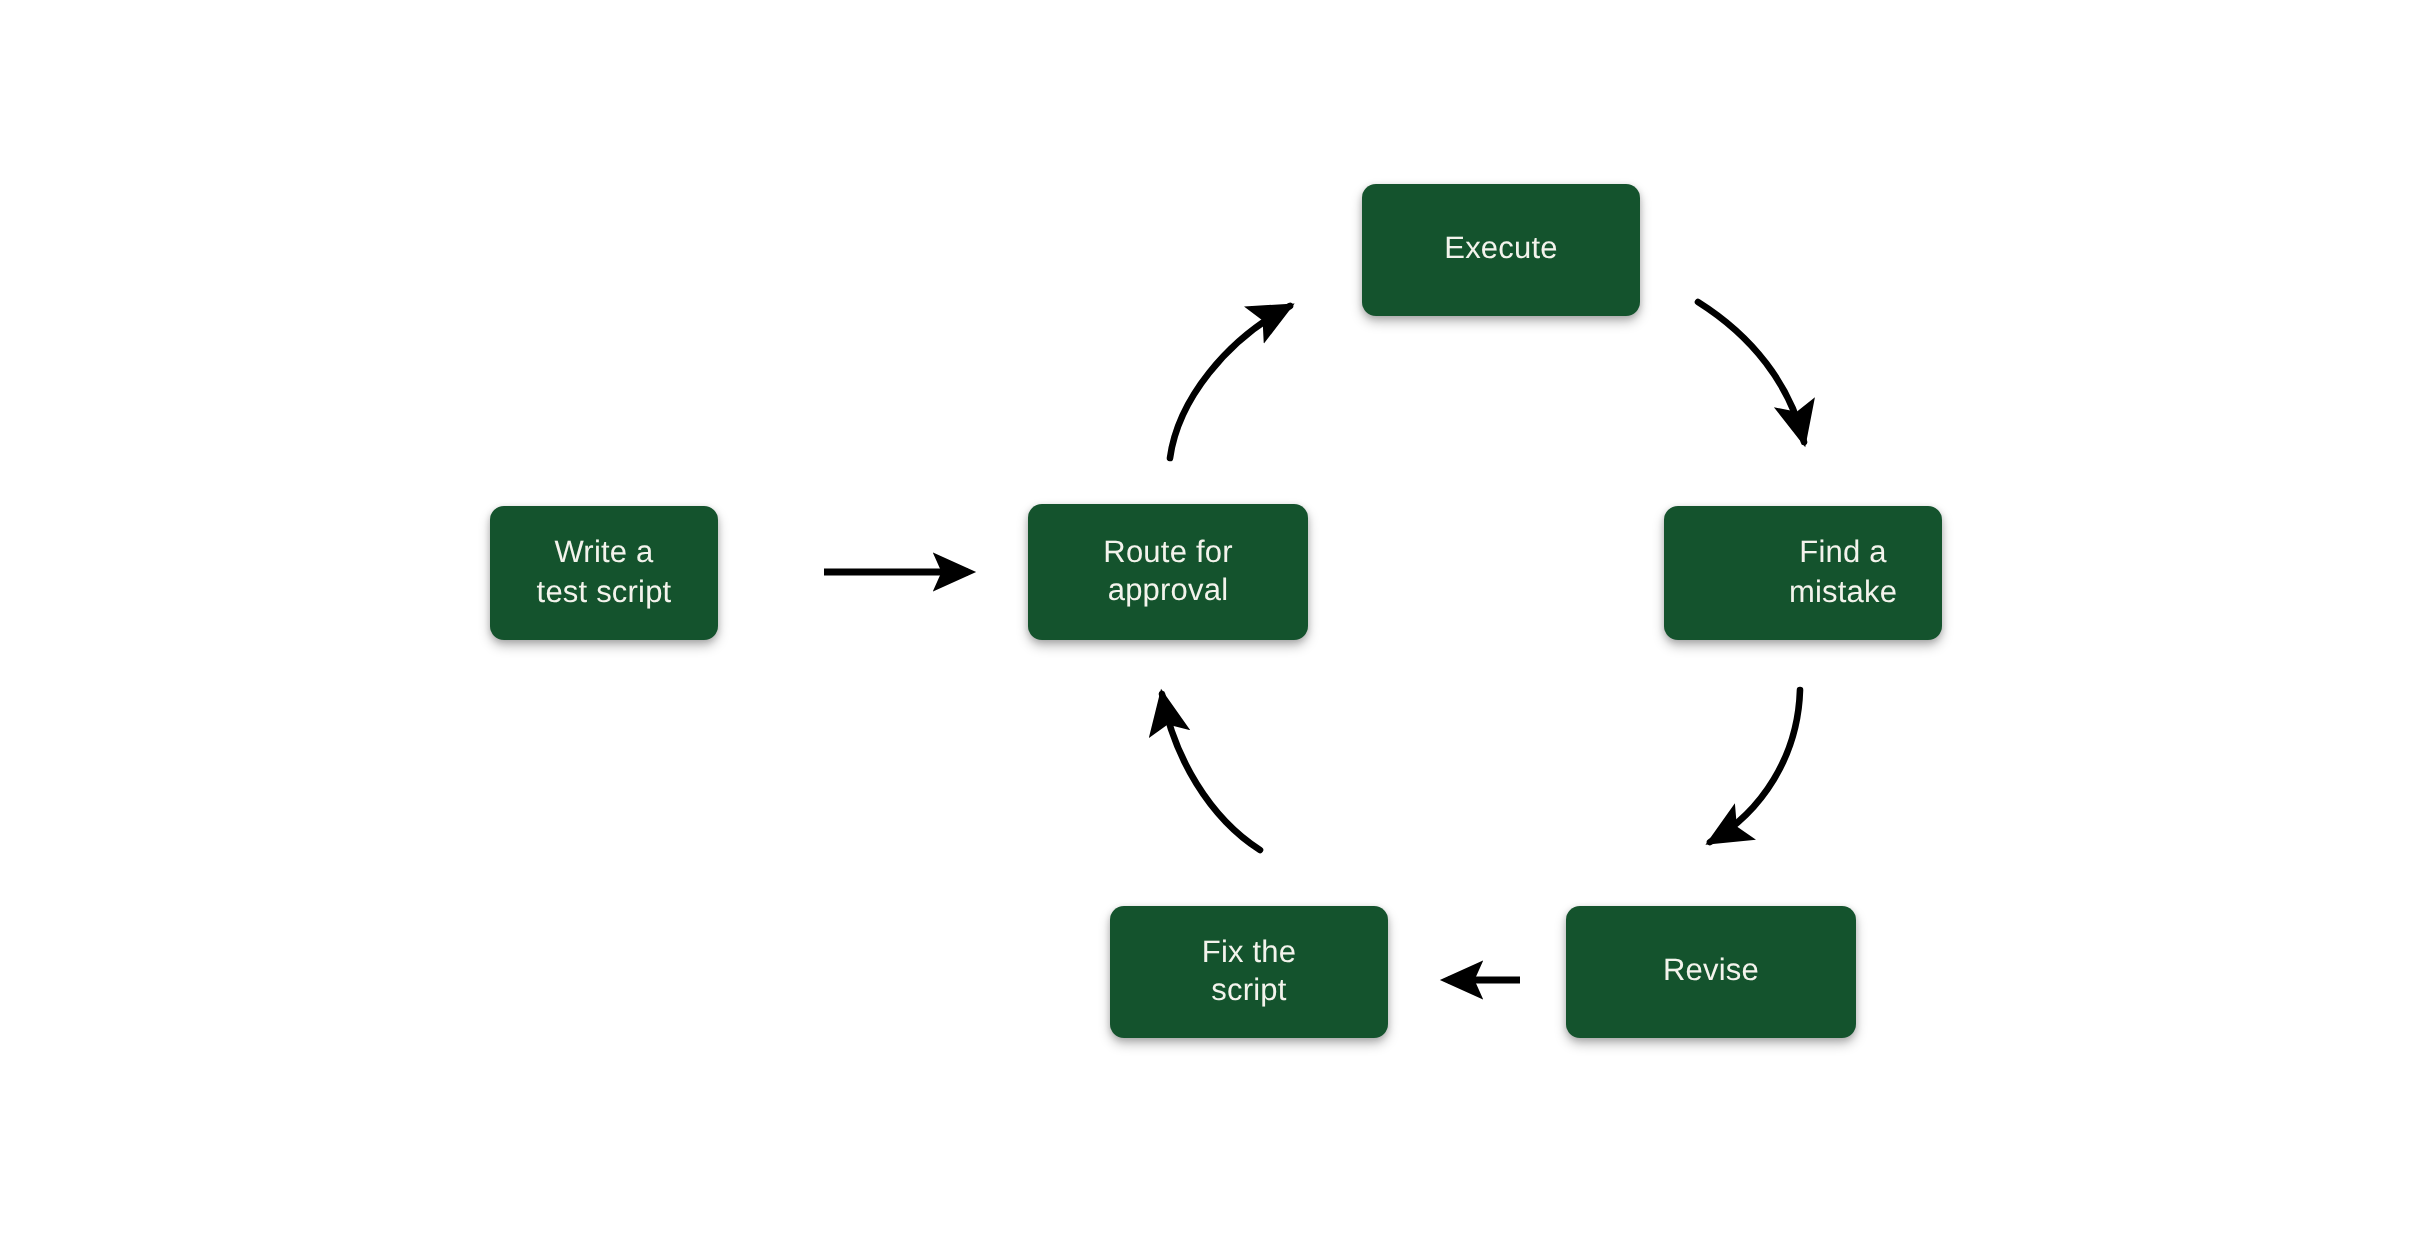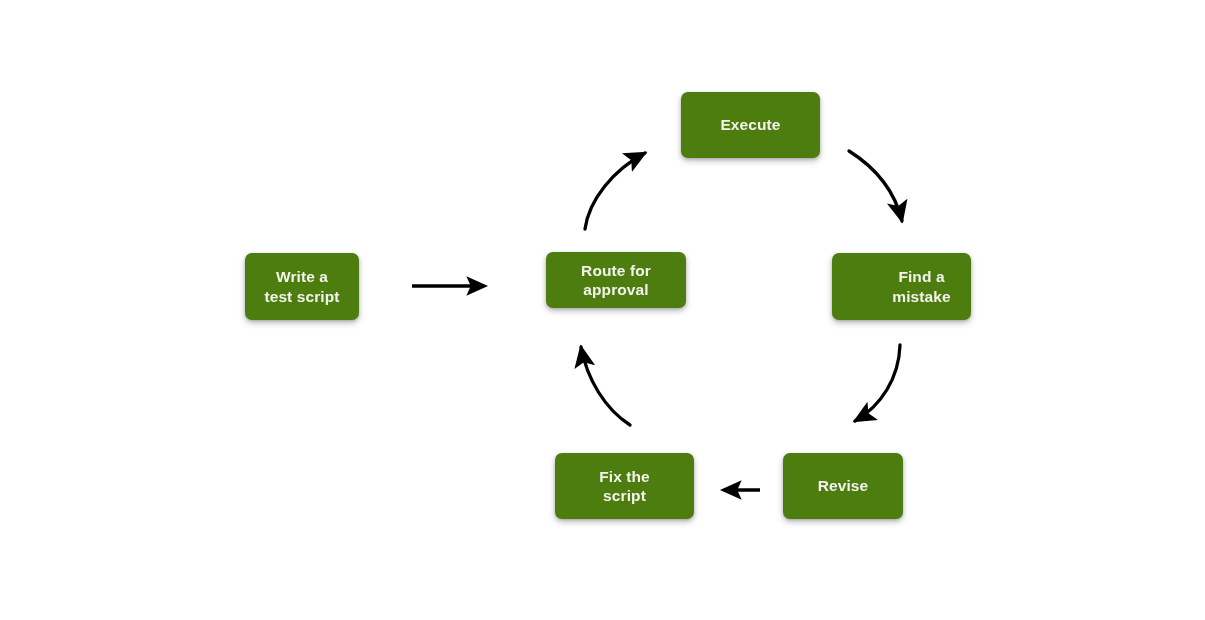--- a/index.html
+++ b/index.html
@@ -21,45 +21,44 @@
   #arrow-layer {
     position: absolute;
     left: 0;
     top: 0;
     width: 1205px;
     height: 620px;
     pointer-events: none;
   }
   .node {
     position: absolute;
-    background: #4d7c0f;
+    background: #14532d;
     border-radius: 7px;
     box-shadow: 0 3px 6px rgba(0,0,0,0.26), 0 1px 3px rgba(0,0,0,0.16);
     display: flex;
     align-items: center;
     justify-content: center;
     text-align: center;
     box-sizing: border-box;
-    font-weight: bold;
   }
   .node-label {
     color: #f3f3ec;
     font-size: 15.5px;
     line-height: 19.5px;
     font-family: "Liberation Sans", sans-serif;
     letter-spacing: 0.1px;
     white-space: pre-line;
     padding: 0 8px;
   }
   
   #node-write    { left: 245px; top: 253px; width: 114px; height: 67px; }
-  #node-route    { left: 514px; top: 252px; width: 140px; height: 56px; margin-left: 32px; }
+  #node-route    { left: 514px; top: 252px; width: 140px; height: 68px; }
   #node-execute  { left: 681px; top: 92px;  width: 139px; height: 66px; }
   #node-find     { left: 832px; top: 253px; width: 139px; height: 67px; padding-left: 40px; }
-  #node-revise   { left: 783px; top: 453px; width: 120px; height: 66px; text-align: center; }
+  #node-revise   { left: 783px; top: 453px; width: 145px; height: 66px; text-align: center; }
   #node-fix      { left: 555px; top: 453px; width: 139px; height: 66px; align-items: center; }
 </style>
 </head>
 <body>
 
 <div id="canvas">
 
   <svg id="arrow-layer" viewBox="0 0 1205 620" width="1205" height="620" xmlns="http://www.w3.org/2000/svg">
     <defs>
       <marker id="ah" markerWidth="9" markerHeight="9" refX="6.2" refY="3.2" orient="auto" markerUnits="strokeWidth">

